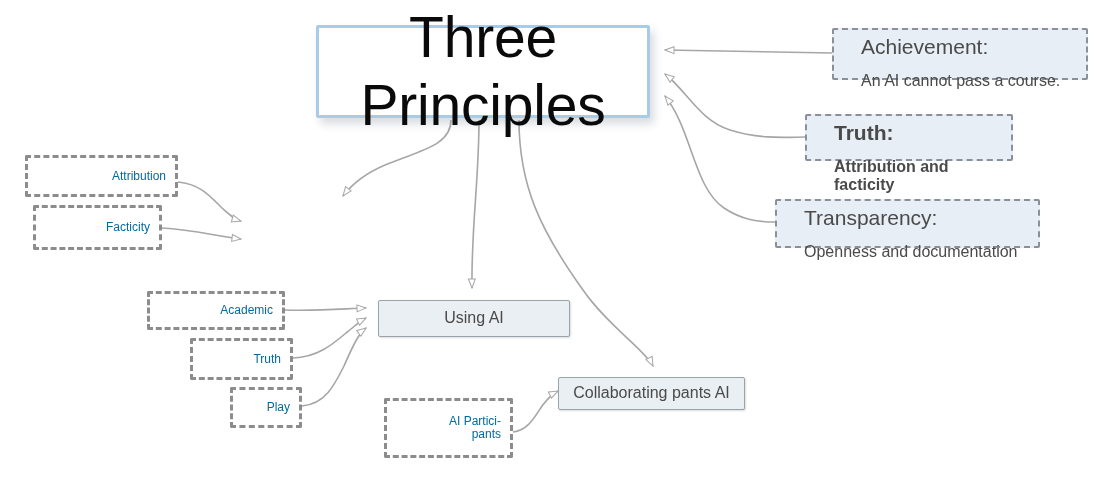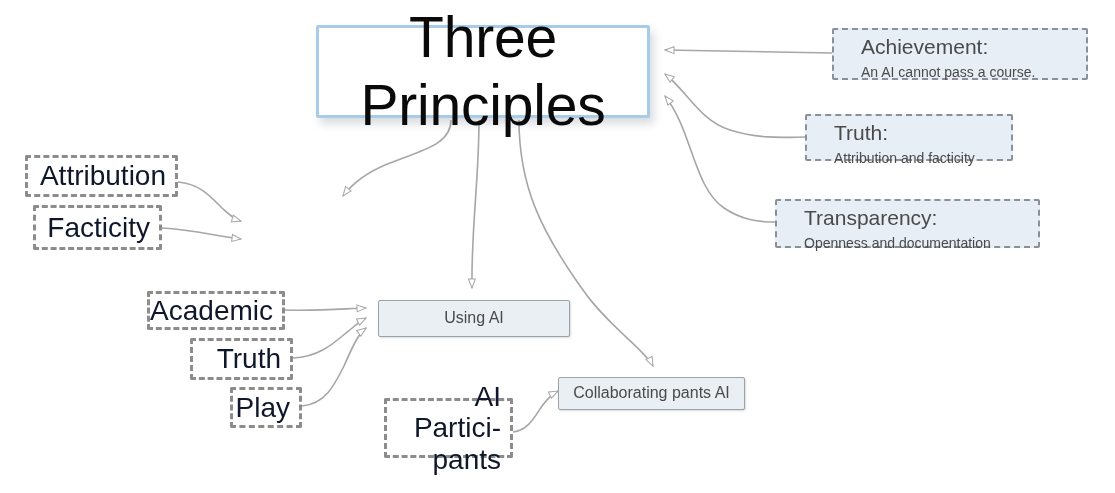--- a/index.html
+++ b/index.html
@@ -55,22 +55,22 @@
     border-radius: 2px;
     font-size: 16px;
     box-shadow: 1px 1px 2px rgba(150,155,160,0.35);
     z-index: 3;
   }
   
   .node-dashed {
     background: transparent;
     border: 3px dashed #8c8c8c;
     border-radius: 2px;
-    font-size: 28px;
-    color: #0f172a;
+    font-size: 12px;
+    color: #0369a1;
     z-index: 3;
   }
   .node-dashed.align-right {
     justify-content: flex-end;
     text-align: right;
     padding-right: 9px;
   }
   
   .node-card {
     background: #e8eef6;
@@ -82,25 +82,25 @@
   }
   .card-head {
     display: block;
     font-size: 21px;
     color: #4a4a4a;
     line-height: 1.12;
     text-align: left;
   }
   .card-sub {
     display: block;
-    font-size: 14px;
+    font-size: 16px;
     color: #4a4a4a;
     line-height: 1.18;
     text-align: left;
-    margin-top: 5px;
+    margin-top: 13px;
   }
   .two-line { line-height: 1.12; }
 </style>
 </head>
 <body>
 
 <div id="canvas">
 
   <svg id="edges" viewBox="0 0 1115 493" width="1115" height="493" xmlns="http://www.w3.org/2000/svg">
     <defs>
@@ -138,21 +138,21 @@
 
   <div class="node node-title" style="left:316px; top:25px; width:334px; height:93px;">
     <span>Three Principles</span>
   </div>
 
   <div class="node node-card" style="left:832px; top:28px; width:256px; height:52px;">
     <span class="card-head">Achievement:</span>
     <span class="card-sub">An AI cannot pass a course.</span>
   </div>
 
-  <div class="node node-card" style="left:805px; top:114px; width:208px; height:47px;">
+  <div class="node node-card" style="left:805px; top:114px; width:208px; height:47px;font-weight:bold;">
     <span class="card-head">Truth:</span>
     <span class="card-sub">Attribution and facticity</span>
   </div>
 
   <div class="node node-card" style="left:775px; top:199px; width:265px; height:49px;">
     <span class="card-head">Transparency:</span>
     <span class="card-sub">Openness and documentation</span>
   </div>
 
 

